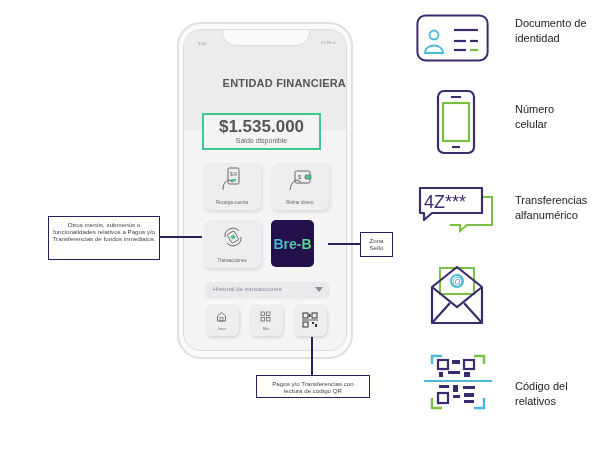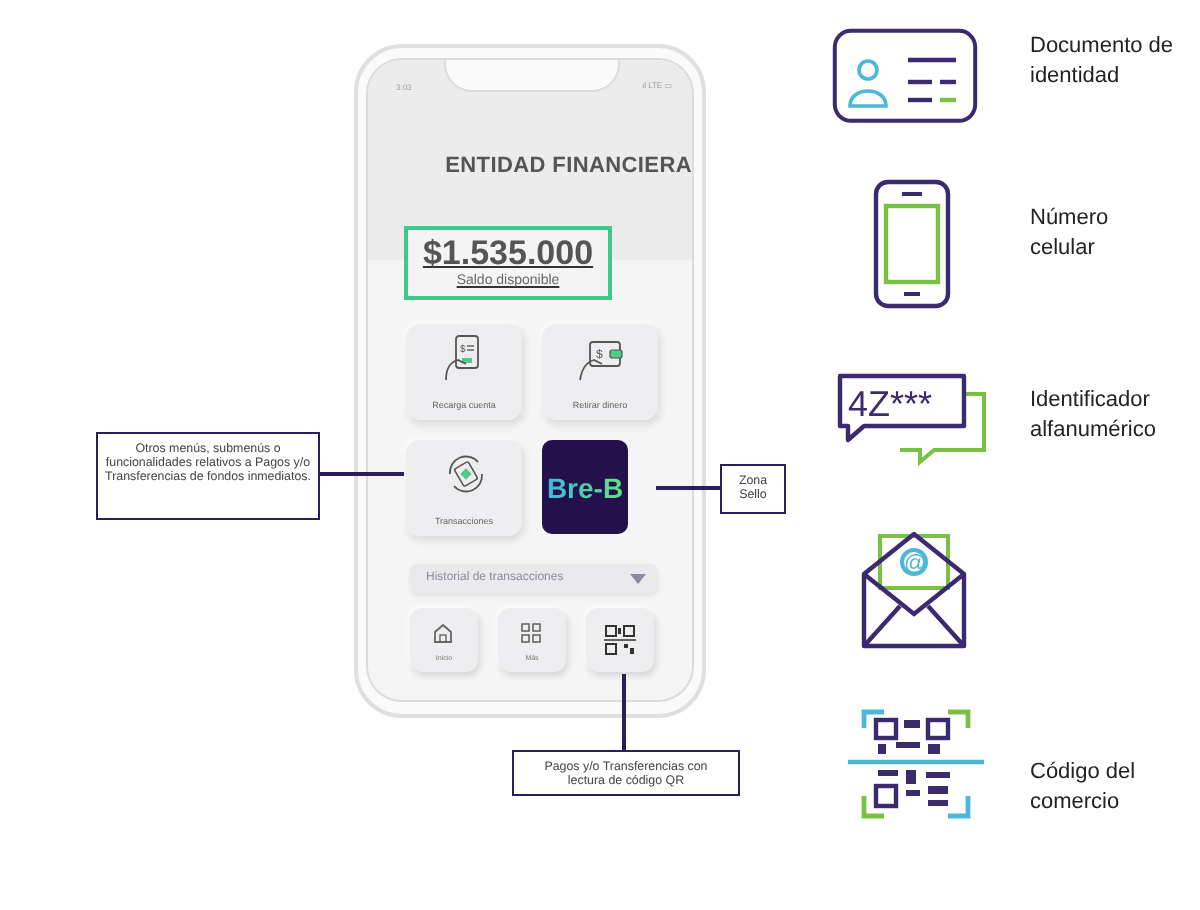--- a/index.html
+++ b/index.html
@@ -23,22 +23,22 @@
       background: #fafafa; border: 1.5px solid #dcdcdc; border-top: none;
       border-radius: 0 0 14px 14px;
     }
     .status-time { position: absolute; left: 14px; top: 11px; font-size: 4px; color: #999; }
     .status-icons { position: absolute; right: 10px; top: 10px; font-size: 4px; color: #999; }
     .bank-title {
       position: absolute; left: 0; width: 100%; top: 47px; text-align: right;
       font-size: 11px; font-weight: bold; color: #555; letter-spacing: 0.2px;
     }
     .balance-box {
-      position: absolute; left: 18px; top: 83px; width: 104px; height: 37px;
-      border: 2.5px solid #3dc98a; background: #f4f4f4; text-align: center; text-decoration: underline;
+      position: absolute; left: 18px; top: 83px; width: 119px; height: 37px;
+      border: 2.5px solid #3dc98a; background: #f4f4f4; text-align: center;
     }
     .balance-amount { font-size: 17px; font-weight: bold; color: #555; line-height: 20px; margin-top: 2px; }
     .balance-label { font-size: 7px; color: #666; line-height: 8px; }
 
     .tile {
       position: absolute; width: 58px; height: 48px; border-radius: 7px;
       background: #eeeef0; box-shadow: 1px 2px 4px rgba(0,0,0,0.12), -1px -1px 2px rgba(255,255,255,0.9);
       text-align: center;
     }
     .tile .t-label { position: absolute; bottom: 5px; left: 0; width: 100%; font-size: 4.5px; color: #666; }
@@ -202,21 +202,21 @@
   </div>
 </div>
 
 <div class="id-item" style="top:185px;">
   <svg class="id-icon" width="95" height="55" viewBox="0 0 95 55">
     <path d="M58 12 H80 V40 H55 L48 46 V40 H38" fill="none" stroke="#7ac143" stroke-width="2"></path>
     <path d="M8 3 H70 V28 H20 L12 35 V28 H8 Z" fill="#fff" stroke="#3b2a6e" stroke-width="2.2" stroke-linejoin="round"></path>
     <text x="12" y="23" font-size="18" fill="#3b2a6e" font-family="Liberation Sans, sans-serif">4Z***</text>
   </svg>
   <div class="id-label" style="top:8px;">
-    <div>Identificador</div>
+    <div>Transferencias</div>
     <div>alfanumérico</div>
   </div>
 </div>
 
 <div class="id-item" style="top:263px;">
   <svg class="id-icon" width="90" height="65" viewBox="0 0 90 65">
     <rect x="28" y="5" width="34" height="26" fill="#fff" stroke="#7ac143" stroke-width="2"></rect>
     <circle cx="45" cy="18" r="6" fill="none" stroke="#4bb8d8" stroke-width="2"></circle>
     <text x="40" y="22" font-size="11" fill="#4bb8d8" font-family="Liberation Sans, sans-serif">@</text>
     <path d="M20 24 L45 4 L70 24 V60 H20 Z" fill="none" stroke="#3b2a6e" stroke-width="2.2" stroke-linejoin="round"></path>
@@ -241,15 +241,15 @@
     <rect x="27" y="35" width="10" height="3" fill="#3b2a6e"></rect>
     <rect x="41" y="35" width="5" height="7" fill="#3b2a6e"></rect>
     <rect x="51" y="36" width="12" height="3" fill="#3b2a6e"></rect>
     <rect x="26" y="43" width="10" height="10" fill="none" stroke="#3b2a6e" stroke-width="2.2"></rect>
     <rect x="41" y="45" width="7" height="3" fill="#3b2a6e"></rect>
     <rect x="52" y="43" width="10" height="4" fill="#3b2a6e"></rect>
     <rect x="52" y="50" width="10" height="3" fill="#3b2a6e"></rect>
   </svg>
   <div class="id-label" style="top:10px;margin-top:19px;">
     <div>Código del</div>
-    <div>comercio</div>
+    <div>relativos</div>
   </div>
 </div>
 
 </body></html>

